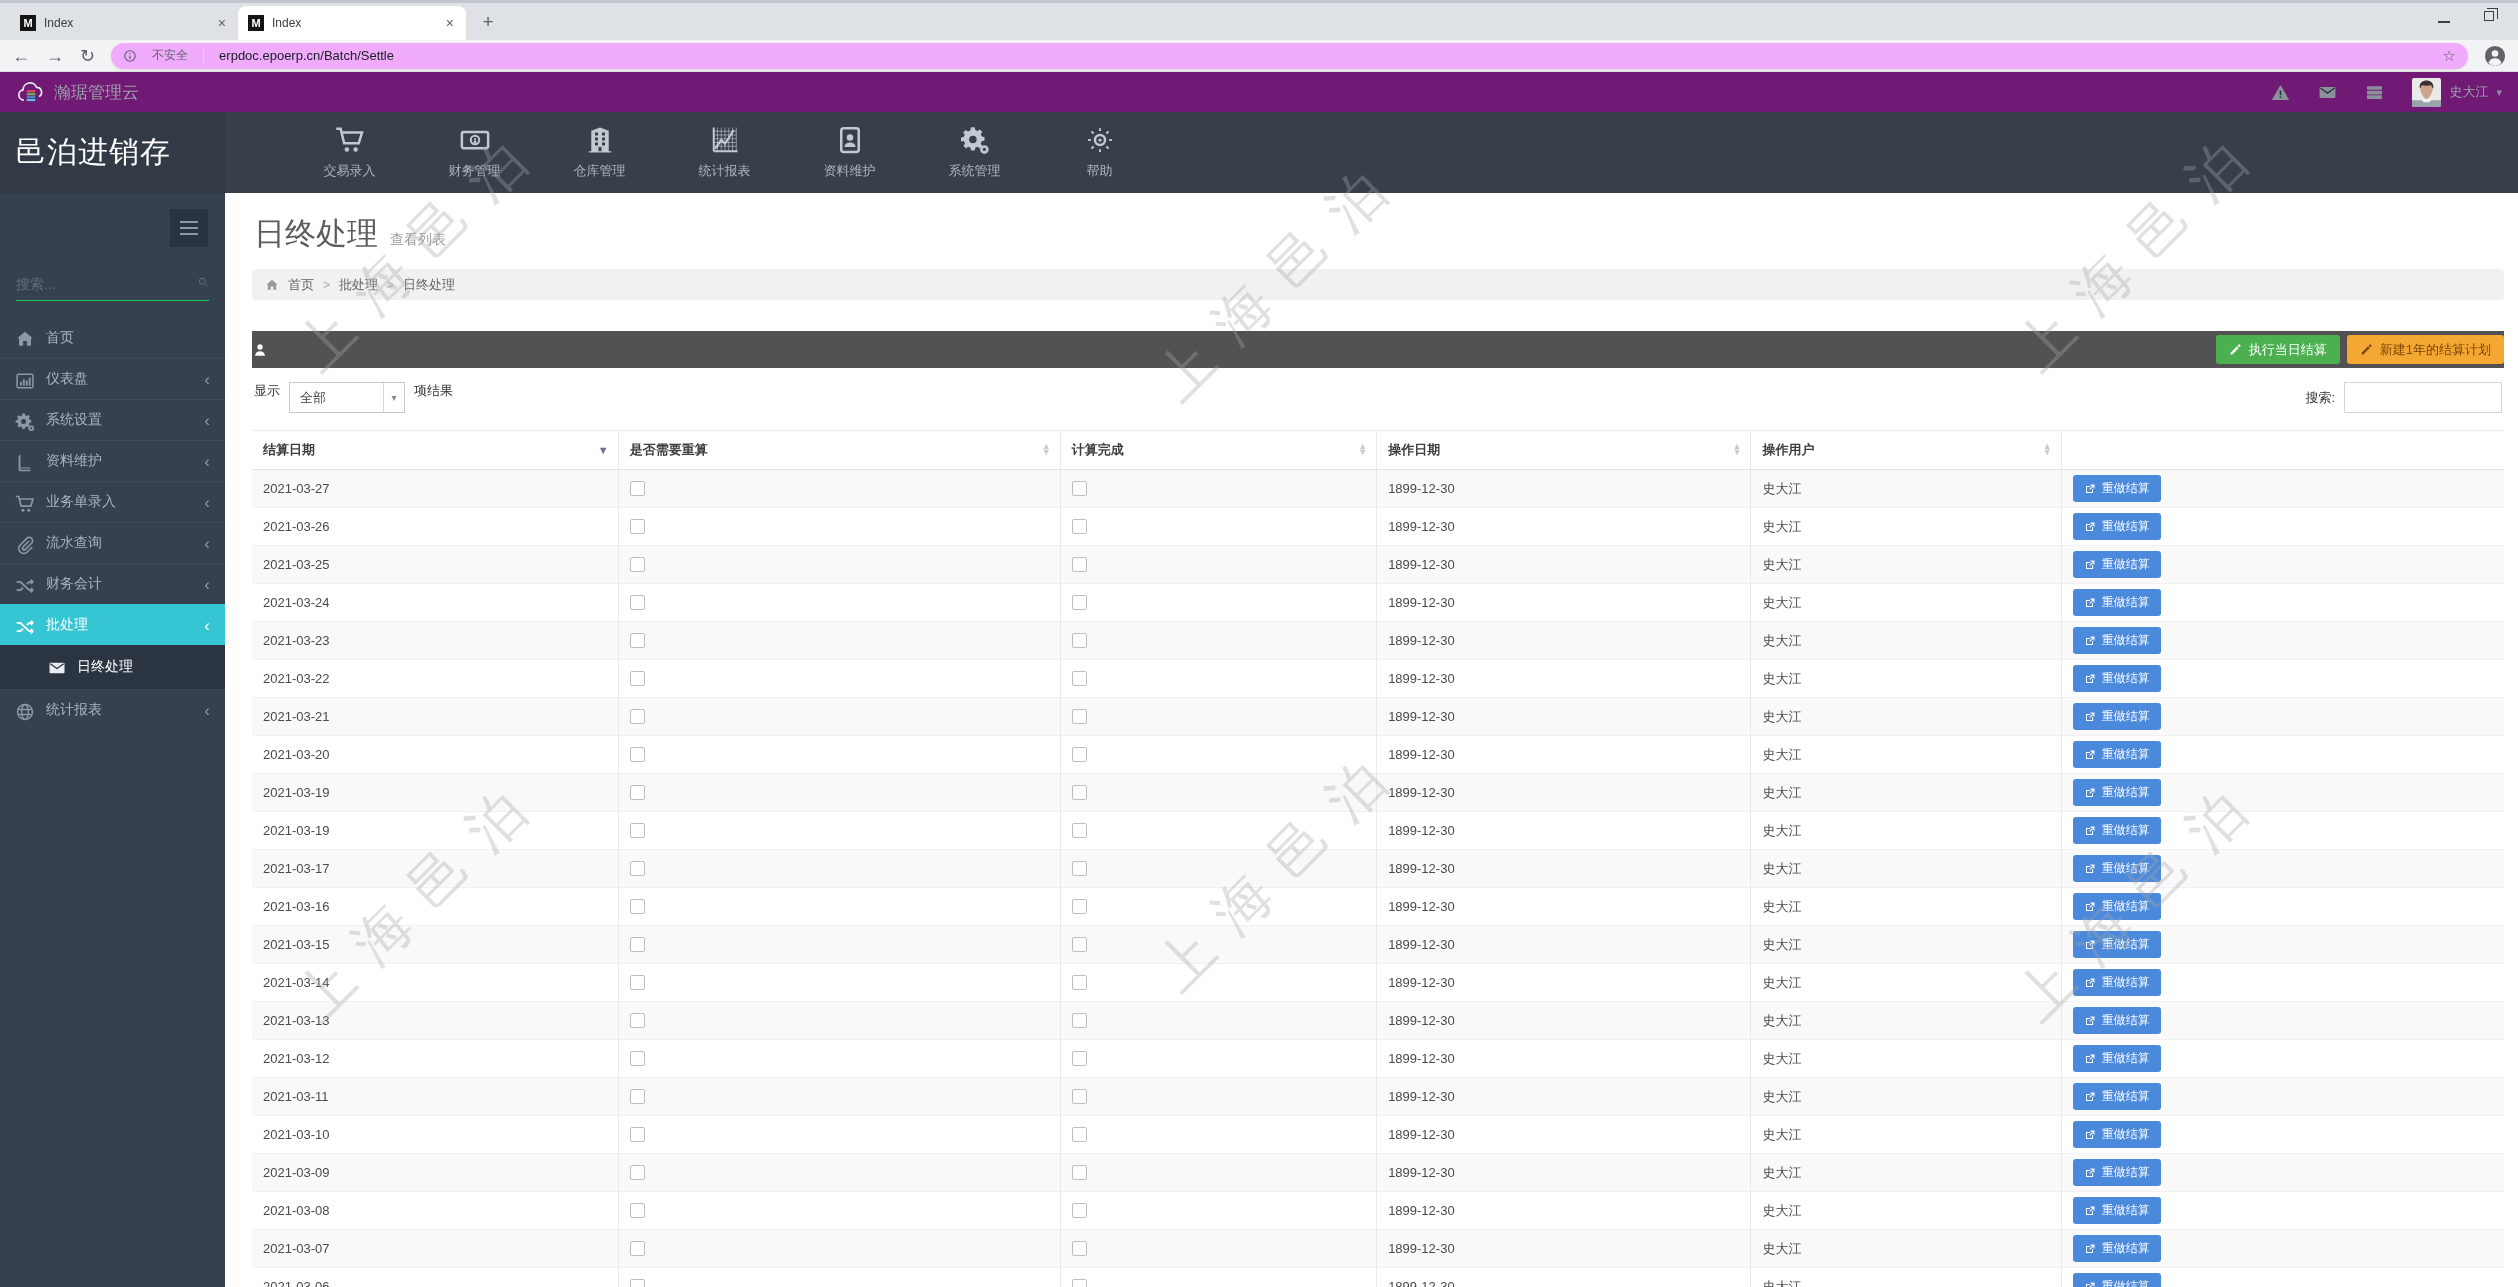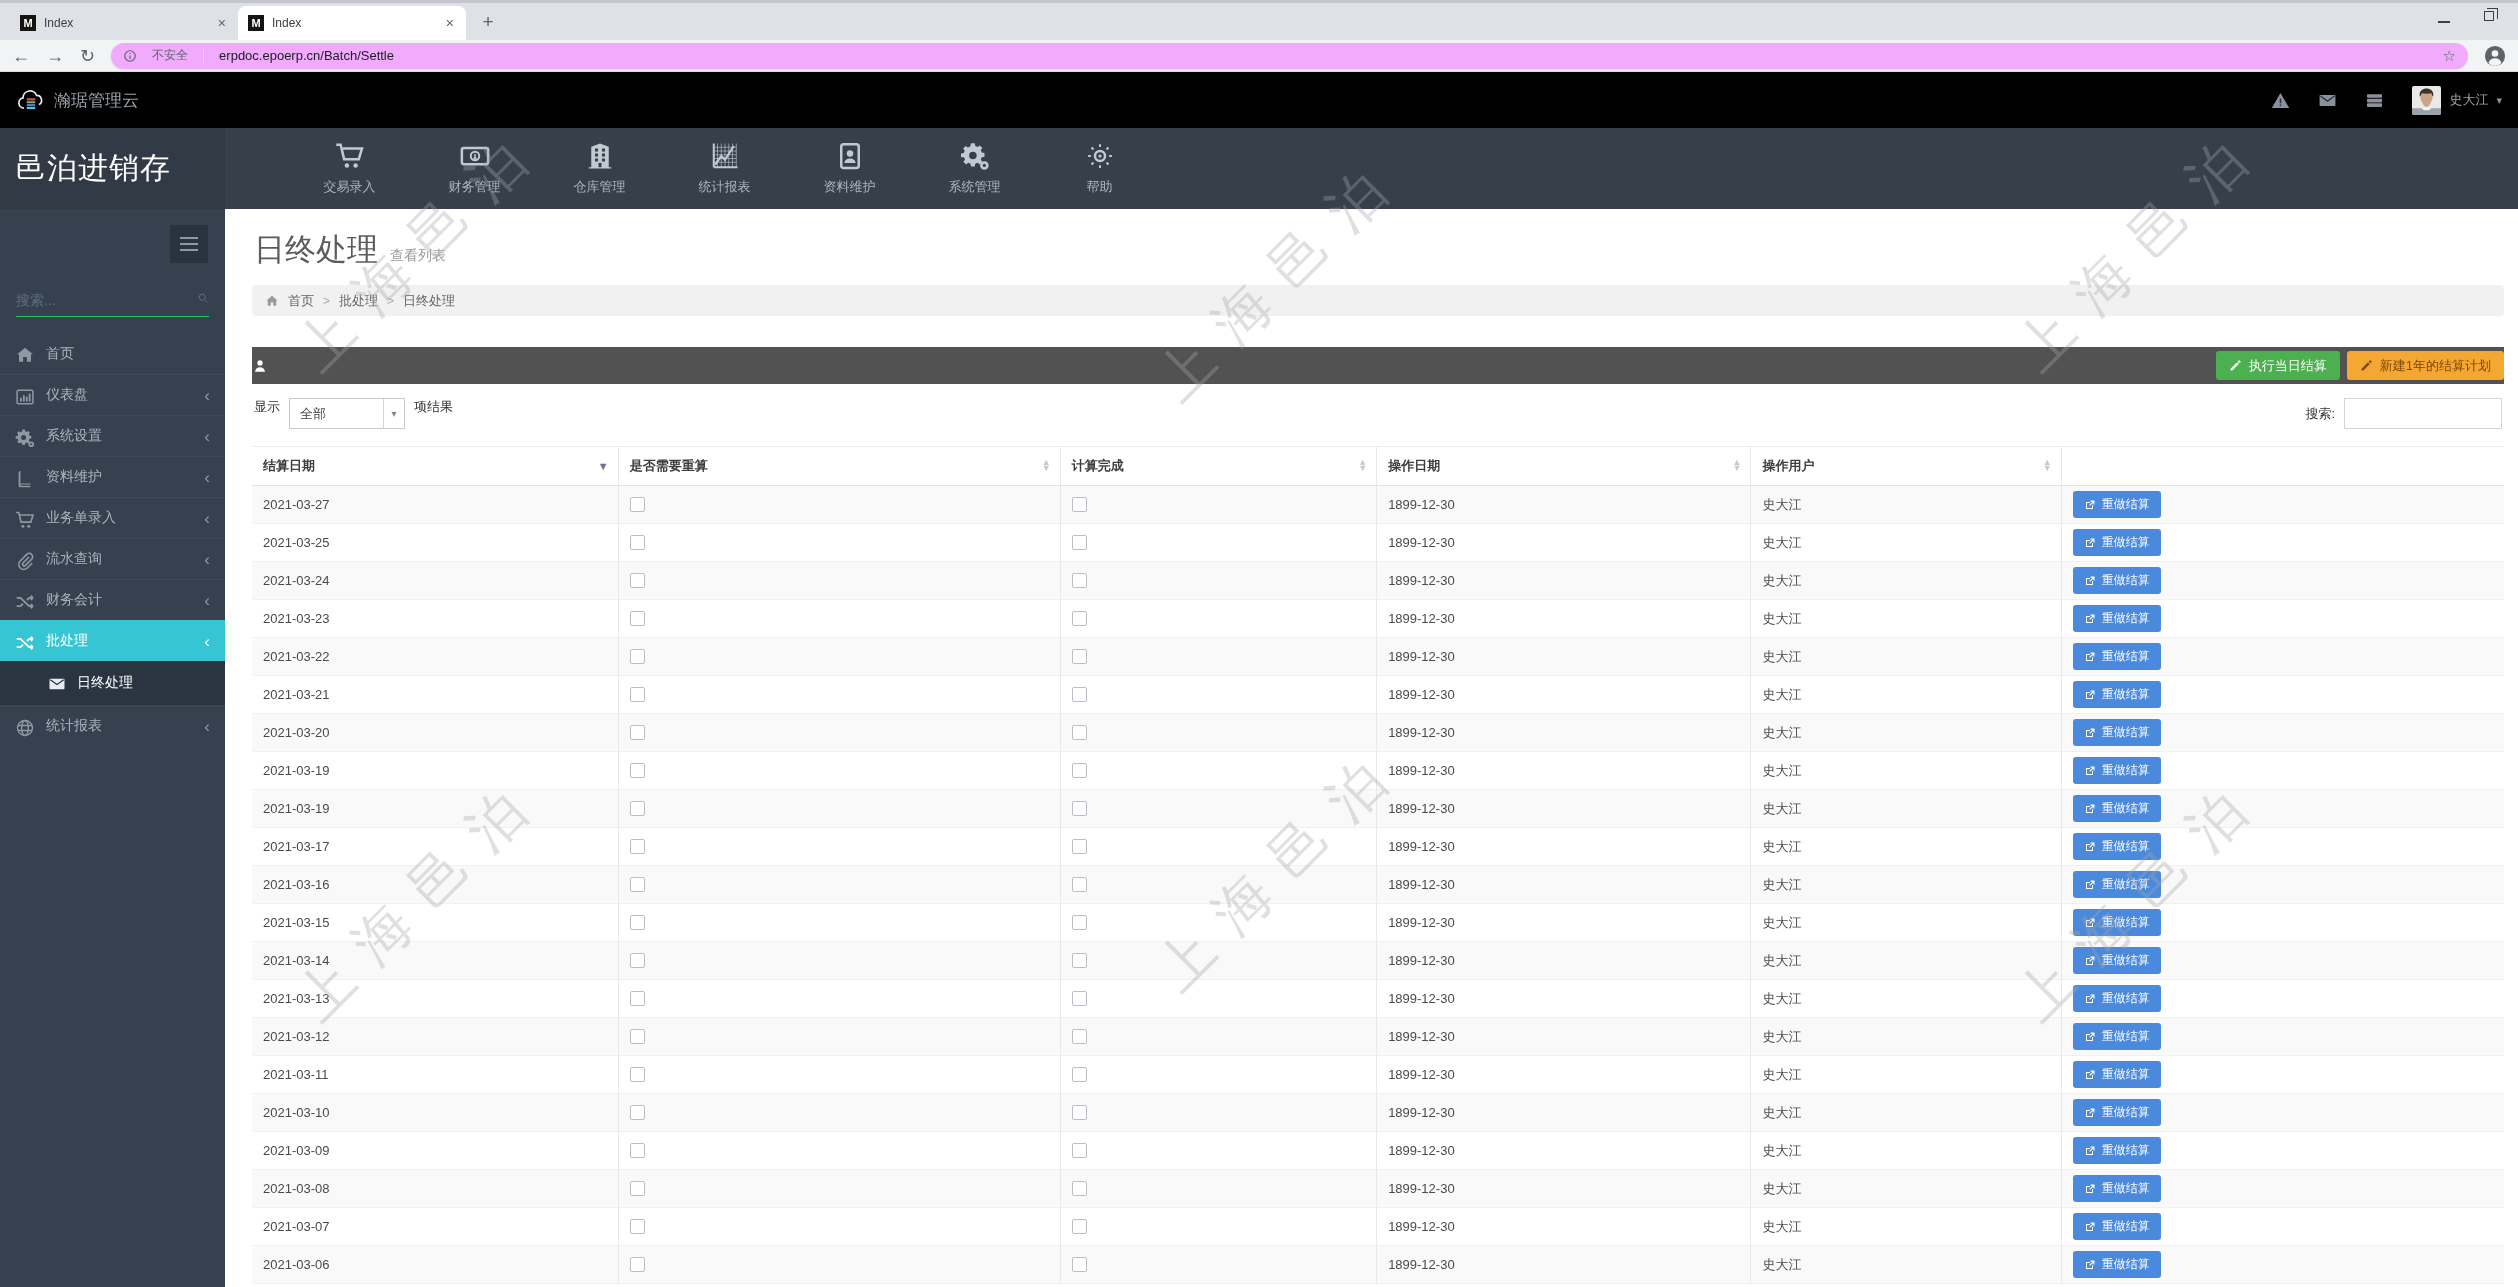--- a/index.html
+++ b/index.html
@@ -23,21 +23,21 @@
   .btoolbar { height:32px; background:#f1f3f4; display:flex; align-items:center; padding:0 12px; gap:16px; border-bottom:1px solid #dadce0; }
   .nav-glyph { color:#5f6368; font-size:18px; line-height:1; }
   .omnibox { flex:1; height:26px; background:#f0abfc; border-radius:13px; display:flex; align-items:center; padding:0 12px; font-size:13px; color:#202124; box-shadow:0 1px 2px rgba(0,0,0,0.10); gap:15px; }
   .omni-sec { color:#5f6368; font-size:12px; }
   .omni-div { width:1px; height:14px; background:#dadce0; }
   .omni-url { flex:1; color:#202124; }
   .omni-star { color:#5f6368; font-size:15px; }
   .browser-avatar { width:22px; height:22px; flex:none; }
 
   
-  .navbar { height:56px; background:#000000; display:flex; align-items:center; padding:0 16px; }
+  .navbar { height:40px; background:#701a75; display:flex; align-items:center; padding:0 16px; }
   .brand { display:flex; align-items:center; gap:8px; color:#9aa1a9; font-size:17px; }
   .nav-right { margin-left:auto; display:flex; align-items:center; gap:28px; }
   .nav-ico { width:19px; height:19px; color:#8a919b; }
   .nav-user { display:flex; align-items:center; gap:8px; color:#9aa1a9; font-size:13px; }
   .nav-user .avatar { width:29px; height:29px; border-radius:2px; overflow:hidden; }
   .nav-caret { font-size:11px; color:#8a919b; }
 
   
   .appbar { height:81px; background:#373f4b; display:flex; }
   .app-title { width:225px; flex:none; display:flex; align-items:center; padding-left:16px; font-size:30px; color:#fff; background:#323a46; letter-spacing:1px; }
@@ -528,20 +528,42 @@
           <svg viewBox="0 0 24 24" fill="currentColor">
                       <path d="M4 6h8v2H6v10h10v-6h2v8H4z"></path>
                       <path d="M13 3h8v8h-2.2V6.8l-6.7 6.7-1.6-1.5 6.7-6.7H13z"></path>
                     </svg>
         </span>
         <span>重做结算</span>
       </button>
     </td>
   </tr>
 
+  <tr>
+    <td><span>2021-03-26</span></td>
+    <td>
+                <div class="checkbox"></div>
+              </td>
+    <td>
+                <div class="checkbox"></div>
+              </td>
+    <td><span>1899-12-30</span></td>
+    <td><span>史大江</span></td>
+    <td>
+      <button class="btn-blue">
+        <span class="b-ico">
+          <svg viewBox="0 0 24 24" fill="currentColor">
+                      <path d="M4 6h8v2H6v10h10v-6h2v8H4z"></path>
+                      <path d="M13 3h8v8h-2.2V6.8l-6.7 6.7-1.6-1.5 6.7-6.7H13z"></path>
+                    </svg>
+        </span>
+        <span>重做结算</span>
+      </button>
+    </td>
+  </tr>
 
   <tr>
     <td><span>2021-03-25</span></td>
     <td>
                 <div class="checkbox"></div>
               </td>
     <td>
                 <div class="checkbox"></div>
               </td>
     <td><span>1899-12-30</span></td>

